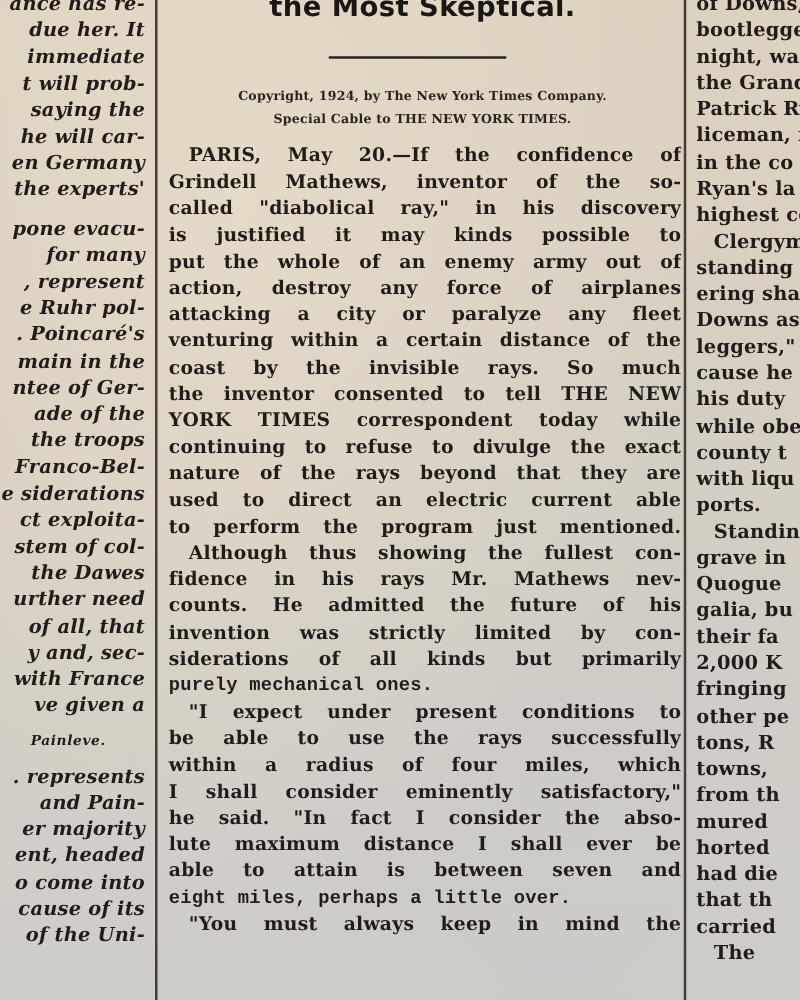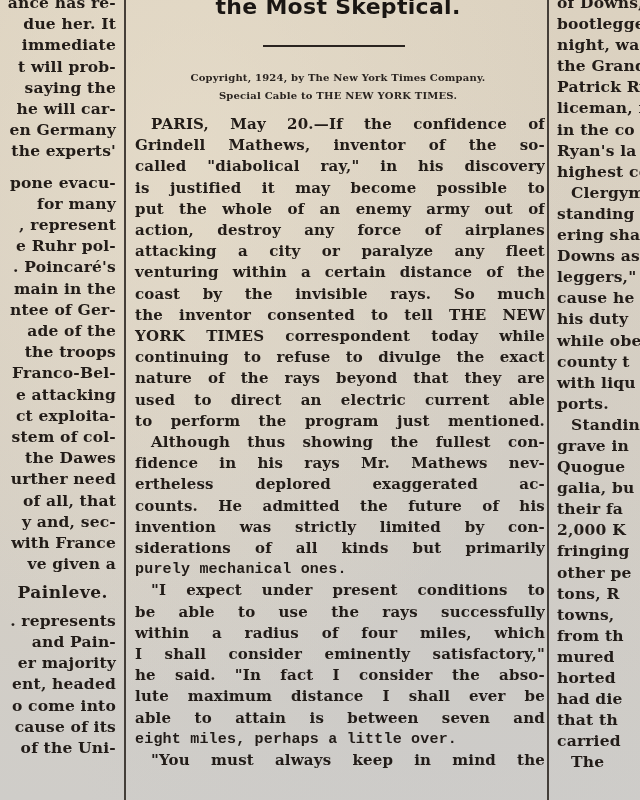--- a/index.html
+++ b/index.html
@@ -8,35 +8,35 @@
     background:#d9d1c2;
     background-image:
       radial-gradient(ellipse at 30% 20%, rgba(235,225,205,0.55), rgba(0,0,0,0) 60%),
       radial-gradient(ellipse at 70% 80%, rgba(200,200,200,0.45), rgba(0,0,0,0) 60%),
       linear-gradient(180deg, #dcd2c0 0%, #d6cfc3 55%, #cfcdc9 100%);
     font-family: "DejaVu Serif", "Liberation Serif", serif;
     color:#1f1a16;
   }
   .page { position:absolute; inset:0; }
   .col { position:absolute; top:0; bottom:0; overflow:hidden; }
-  .col-left  { left:0; width:118px; }
+  .col-left  { left:0; width:118px;font-style:italic; }
   .col-mid   { left:131px; width:414px; }
   .col-right { left:553px; width:100px; }
   .rule { position:absolute; top:0; bottom:0; width:2px; background:#2a2420; opacity:0.85; }
   .rule-1 { left:124px; }
   .rule-2 { left:547px; }
 
   .line {
     white-space:nowrap; font-size:15.5px; line-height:21.2px; font-weight:bold;
     letter-spacing:0.2px; color:#221c18;
   }
   .left-lines { position:absolute; right:2px; top:-8px; text-align:right; }
   .left-lines .line { text-align:right; }
   .left-lines .gap { height:10px; }
-  .left-lines .sub { font-size:17px; letter-spacing:0.5px; padding-top:8px; padding-bottom:6px; margin-right:8px; }
+  .left-lines .sub { text-align:center; font-size:11px; letter-spacing:0.5px; padding-top:8px; padding-bottom:6px; margin-right:8px; }
 
   .headline {
     position:absolute; left:0; right:0; top:-6px; text-align:center;
     font-family:"DejaVu Sans", "Liberation Sans", sans-serif;
     font-weight:bold; font-size:22px; letter-spacing:0.3px; color:#1a1613;
   }
   .hr-short { position:absolute; left:132px; width:142px; top:45px; height:2px; background:#2a2420; }
   .credit {
     position:absolute; left:0; right:0; text-align:center; font-size:10px; font-weight:bold;
     letter-spacing:0.2px; color:#2a2420;
@@ -74,21 +74,21 @@
       <div class="line">pone evacu-</div>
       <div class="line">for many</div>
       <div class="line">, represent</div>
       <div class="line">e Ruhr pol-</div>
       <div class="line">. Poincaré's</div>
       <div class="line">main in the</div>
       <div class="line">ntee of Ger-</div>
       <div class="line">ade of the</div>
       <div class="line">the troops</div>
       <div class="line">Franco-Bel-</div>
-      <div class="line">e attacking</div>
+      <div class="line">e siderations</div>
       <div class="line">ct exploita-</div>
       <div class="line">stem of col-</div>
       <div class="line">the Dawes</div>
       <div class="line">urther need</div>
       <div class="line">of all, that</div>
       <div class="line">y and, sec-</div>
       <div class="line">with France</div>
       <div class="line">ve given a</div>
       <div class="line sub">Painleve.</div>
       <div class="line">. represents</div>
@@ -104,36 +104,35 @@
   <div class="col col-mid">
     <div class="headline">the Most Skeptical.</div>
     <div class="hr-short"></div>
     <div class="credit credit-1">Copyright, 1924, by The New York Times Company.</div>
     <div class="credit credit-2">Special Cable to THE NEW YORK TIMES.</div>
 
     <div class="body-lines">
       <div class="line indent">PARIS, May 20.—If the confidence of</div>
       <div class="line">Grindell Mathews, inventor of the so-</div>
       <div class="line">called "diabolical ray," in his discovery</div>
-      <div class="line">is justified it may become possible to</div>
+      <div class="line">is justified it may kinds possible to</div>
       <div class="line">put the whole of an enemy army out of</div>
       <div class="line">action, destroy any force of airplanes</div>
       <div class="line">attacking a city or paralyze any fleet</div>
       <div class="line">venturing within a certain distance of the</div>
       <div class="line">coast by the invisible rays. So much</div>
       <div class="line">the inventor consented to tell THE NEW</div>
       <div class="line">YORK TIMES correspondent today while</div>
       <div class="line">continuing to refuse to divulge the exact</div>
       <div class="line">nature of the rays beyond that they are</div>
       <div class="line">used to direct an electric current able</div>
       <div class="line">to perform the program just mentioned.</div>
 
       <div class="line indent">Although thus showing the fullest con-</div>
       <div class="line">fidence in his rays Mr. Mathews nev-</div>
-      <div class="line">ertheless deplored exaggerated ac-</div>
       <div class="line">counts. He admitted the future of his</div>
       <div class="line">invention was strictly limited by con-</div>
       <div class="line">siderations of all kinds but primarily</div>
       <div class="line last">purely mechanical ones.</div>
 
       <div class="line indent">"I expect under present conditions to</div>
       <div class="line">be able to use the rays successfully</div>
       <div class="line">within a radius of four miles, which</div>
       <div class="line">I shall consider eminently satisfactory,"</div>
       <div class="line">he said. "In fact I consider the abso-</div>

